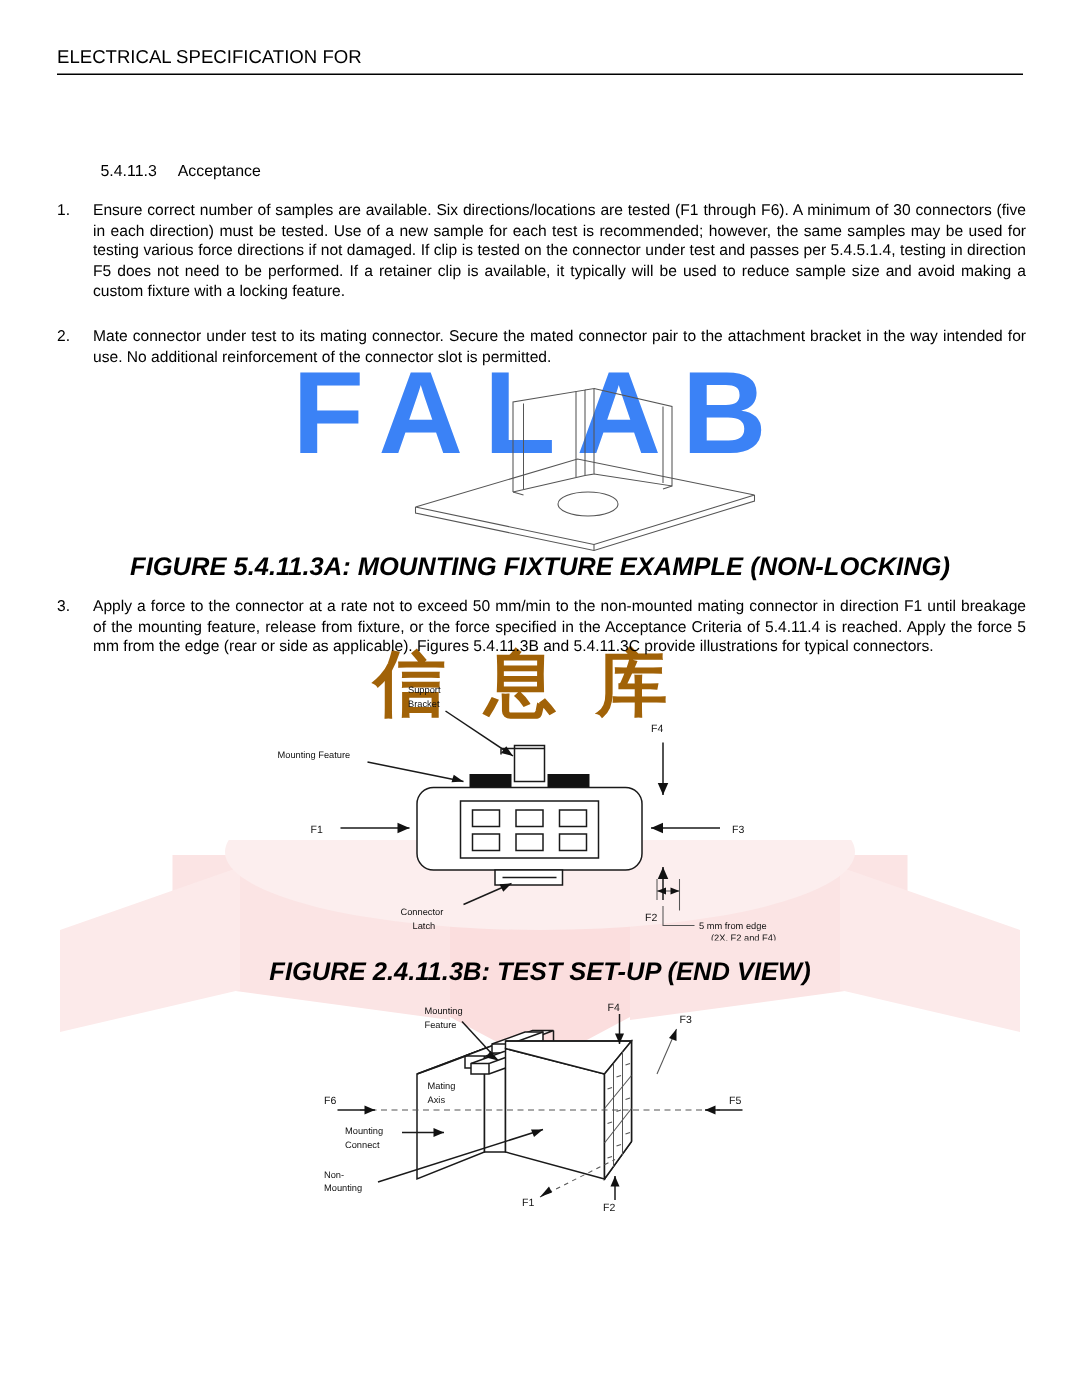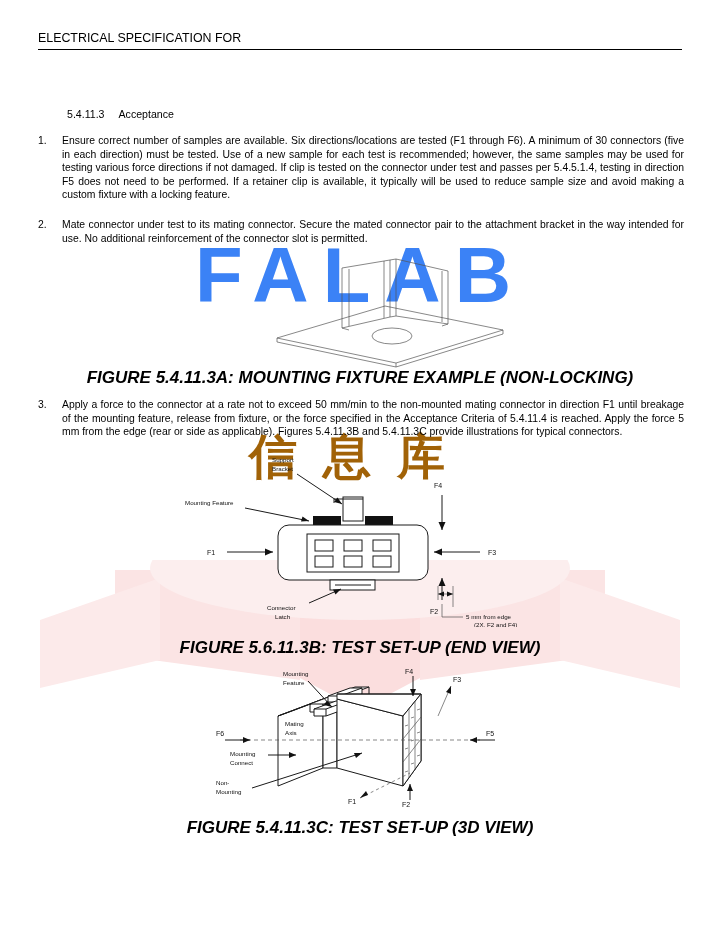--- a/index.html
+++ b/index.html
@@ -290,21 +290,21 @@
       <text class="lbl" x="0" y="53">Mounting Feature</text>
       <path class="ln" d="M60,56 L124,69"></path>
       <path class="blk" d="M124,69 L116,69.5 L117.5,64.5 Z"></path>
 
       <text class="lbl" x="82" y="158">Connector</text>
       <text class="lbl" x="90" y="167">Latch</text>
       <path class="ln" d="M124,151 L156,137"></path>
       <path class="blk" d="M156,137 L148,137.5 L150.5,142.5 Z"></path>
     </svg>
   </div>
-  <div class="fig-caption" id="capB">FIGURE 5.6.11.3B: TEST SET-UP (END VIEW)</div>
+  <div class="fig-caption" id="capB">FIGURE 2.4.11.3B: TEST SET-UP (END VIEW)</div>
 
   <div class="figure" id="figC">
     <svg width="300" height="140" viewBox="0 0 300 140">
 
       <path class="wht" d="M68,48 L113,31 L113,100 L68,118 Z"></path>
 
       <path class="wht" d="M113,31 L127,31 L127,100 L113,100 Z"></path>
 
       <path class="wht" d="M68,48 L82,43 L127,26 L113,31 Z"></path>
 
@@ -380,15 +380,14 @@
       <text class="lbl" x="20" y="97">Connect</text>
       <path class="ln" d="M58,87 L86,87"></path>
       <path class="blk" d="M86,87 L79,84 L79,90 Z"></path>
 
       <text class="lbl" x="6" y="117">Non-</text>
       <text class="lbl" x="6" y="126">Mounting</text>
       <path class="ln" d="M42,120 L152,85"></path>
       <path class="blk" d="M152,85 L144,85 L146,90 Z"></path>
     </svg>
   </div>
-  <div class="fig-caption" id="capC">FIGURE 5.4.11.3C: TEST SET-UP (3D VIEW)</div>
 
 </div>
 
 </body></html>

